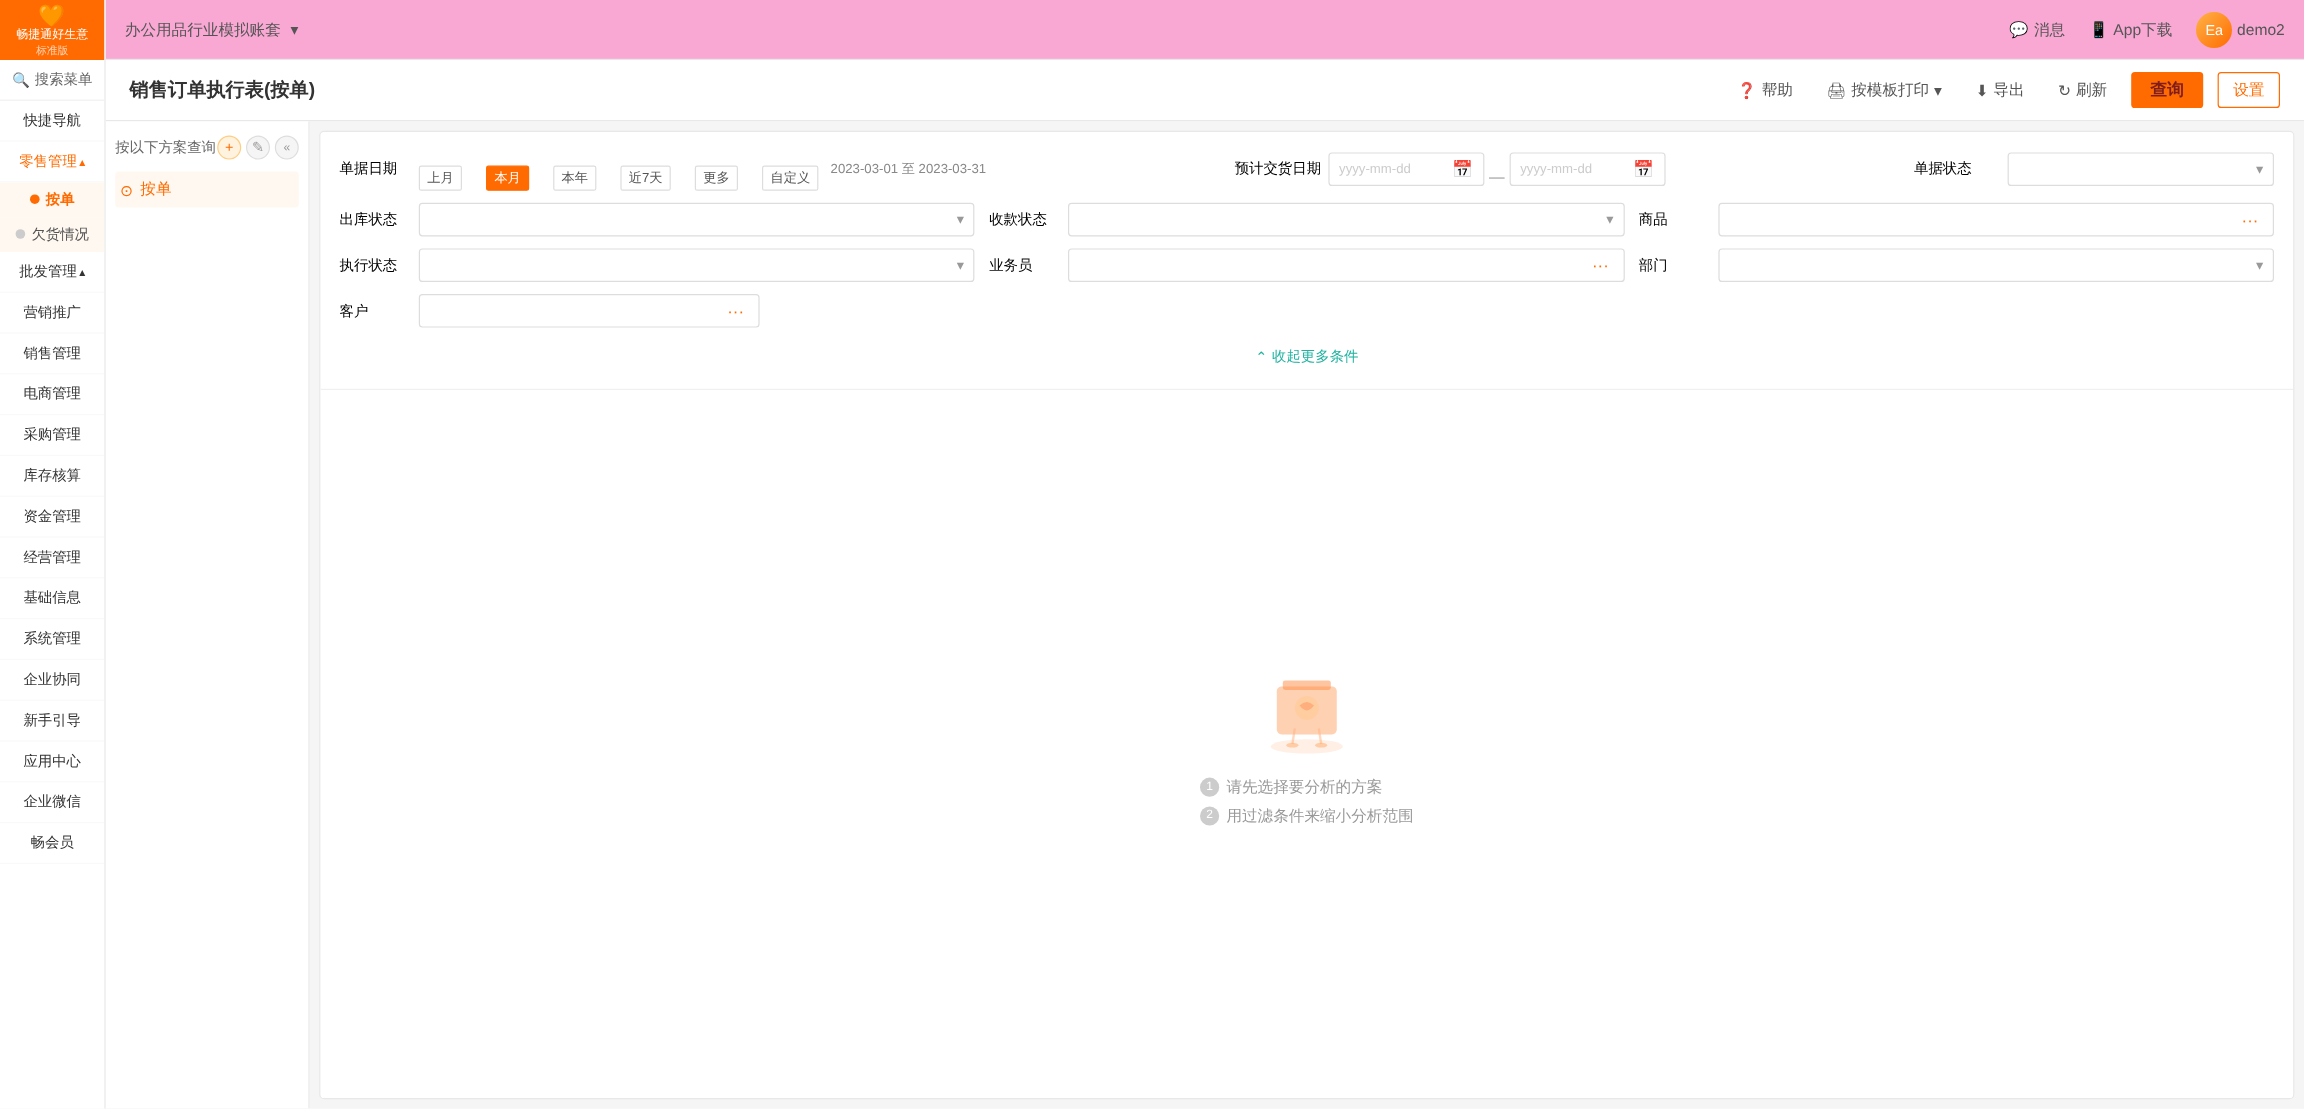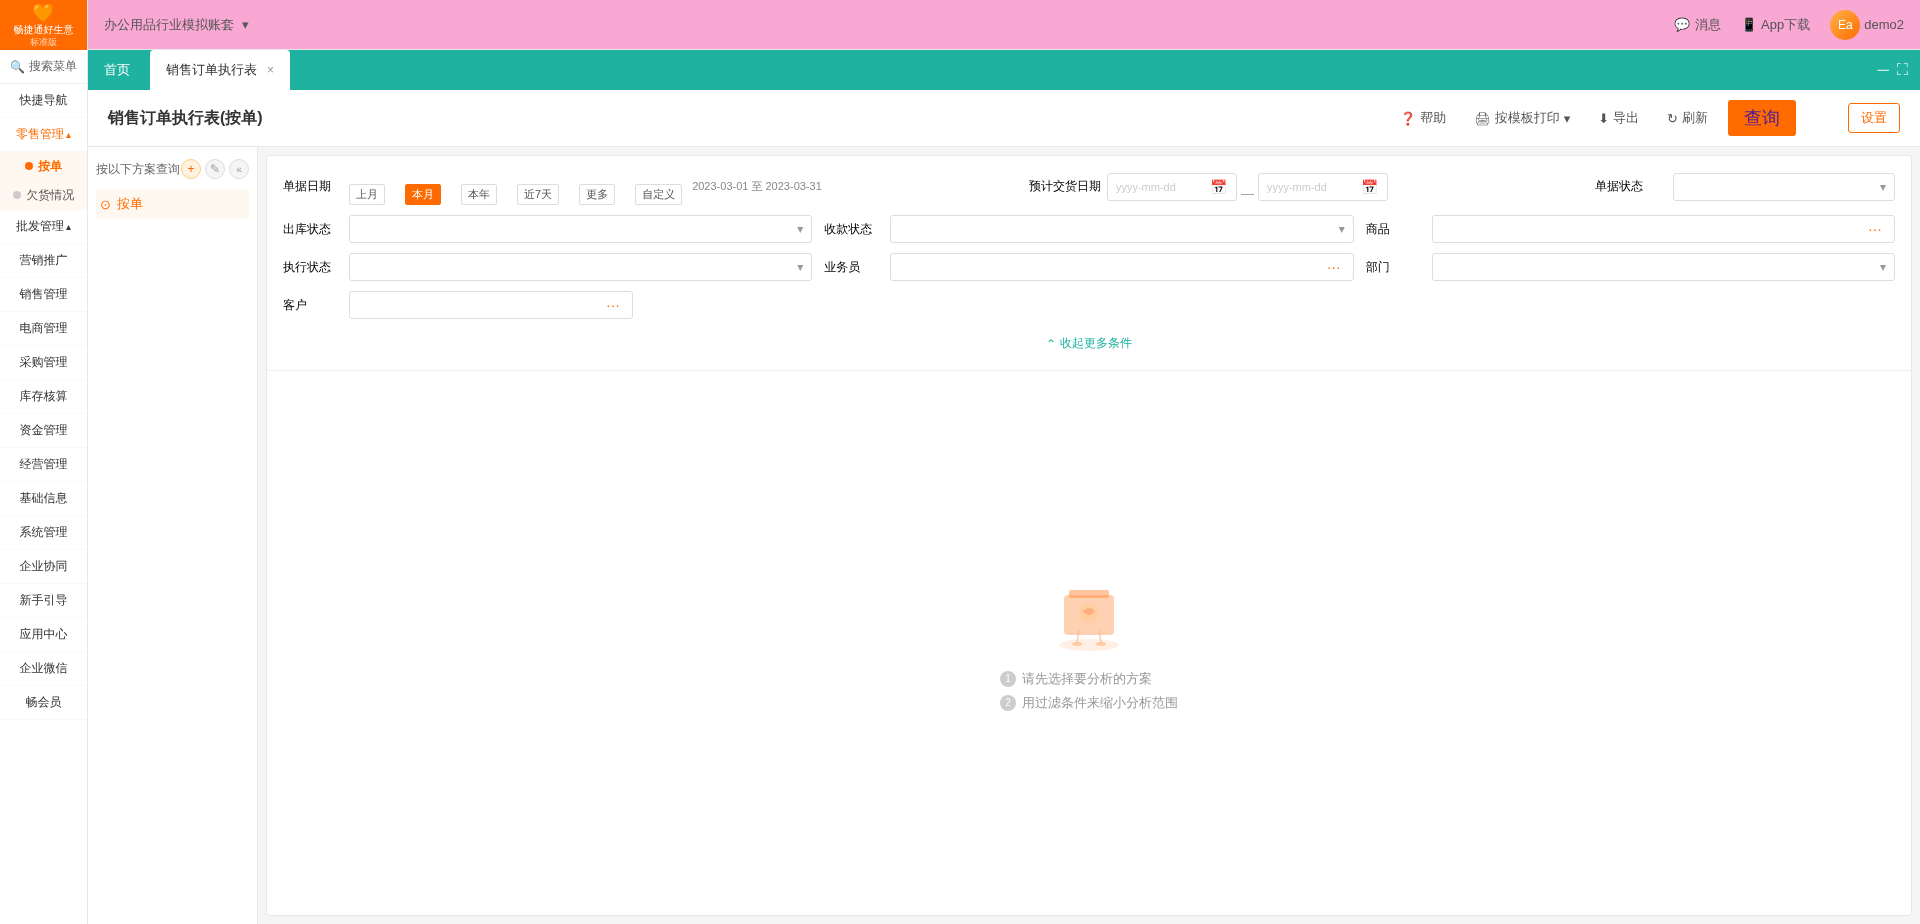--- a/index.html
+++ b/index.html
@@ -218,31 +218,31 @@
       align-items: center;
       gap: 4px;
       cursor: pointer;
       font-size: 13px;
       color: #555;
       padding: 4px 8px;
       border-radius: 3px;
     }
     .page-action-btn.primary {
       background: #ff6b00;
-      color: #4c1d95;
+      color: #7f1d1d;
       padding: 6px 16px;
       border-radius: 3px;
-      font-size: 18px;
+      font-size: 14px;
+      font-weight: bold;
     }
     .page-action-btn.secondary {
       border: 1px solid #ff6b00;
       color: #ff6b00;
       padding: 5px 12px;
       border-radius: 3px;
-      margin-left: 40px;
     }
 
     
     .content-area {
       flex: 1;
       display: flex;
       overflow: hidden;
     }
 
     
@@ -546,34 +546,20 @@
       </div>
       <div class="header-icon-btn">
         <div class="avatar">
           <span>Ea</span>
         </div>
         <span>demo2</span>
       </div>
     </div>
   </div>
 
-  <div class="tab-bar">
-    <div class="tab-item home">
-      <span>首页</span>
-    </div>
-    <div class="tab-item active">
-      <span>销售订单执行表</span>
-      <span class="tab-close">×</span>
-    </div>
-    <div class="tab-bar-spacer"></div>
-    <div class="tab-bar-actions">
-      <span class="tab-bar-icon">─</span>
-      <span class="tab-bar-icon">⛶</span>
-    </div>
-  </div>
 
   <div class="page-content">
 
     <div class="page-title-bar">
       <div class="page-title">销售订单执行表(按单)</div>
       <div class="page-actions">
         <div class="page-action-btn">
           <span>❓</span>
           <span>帮助</span>
         </div>

